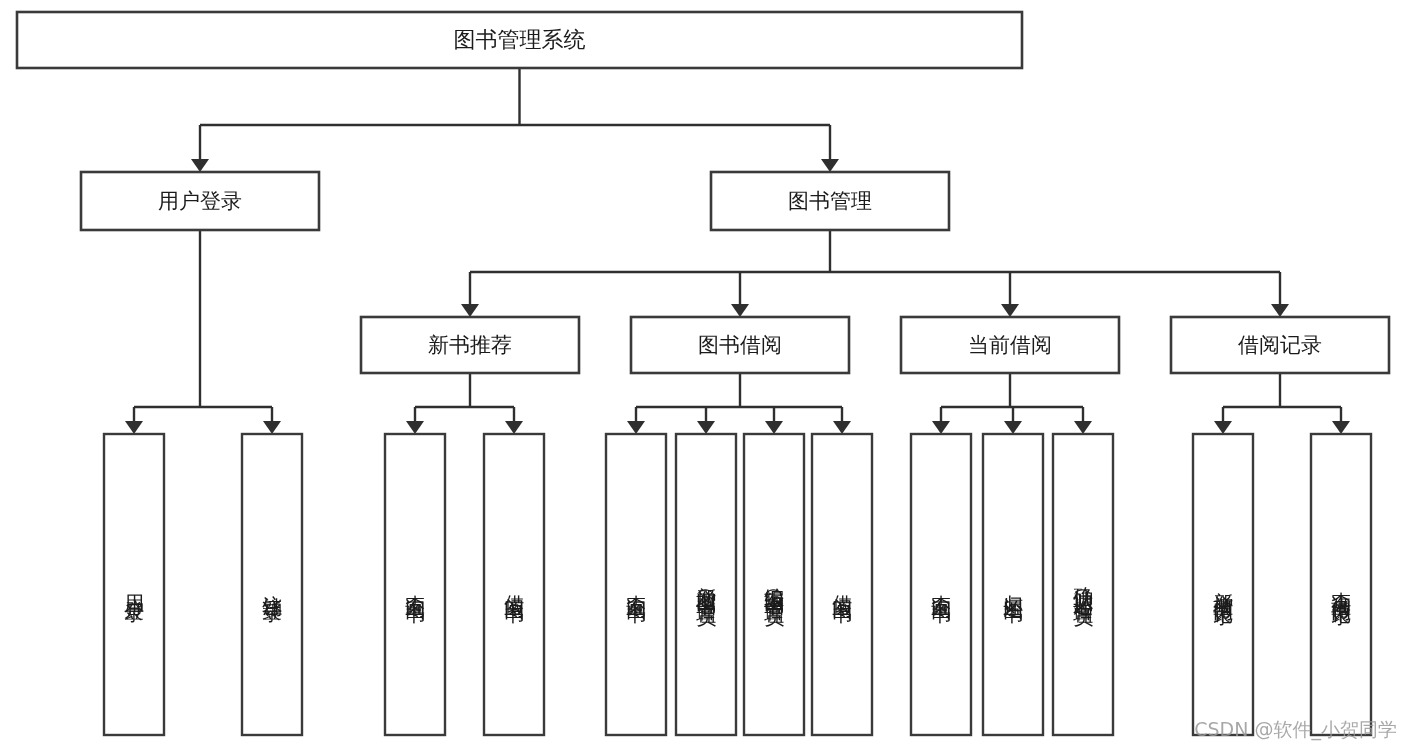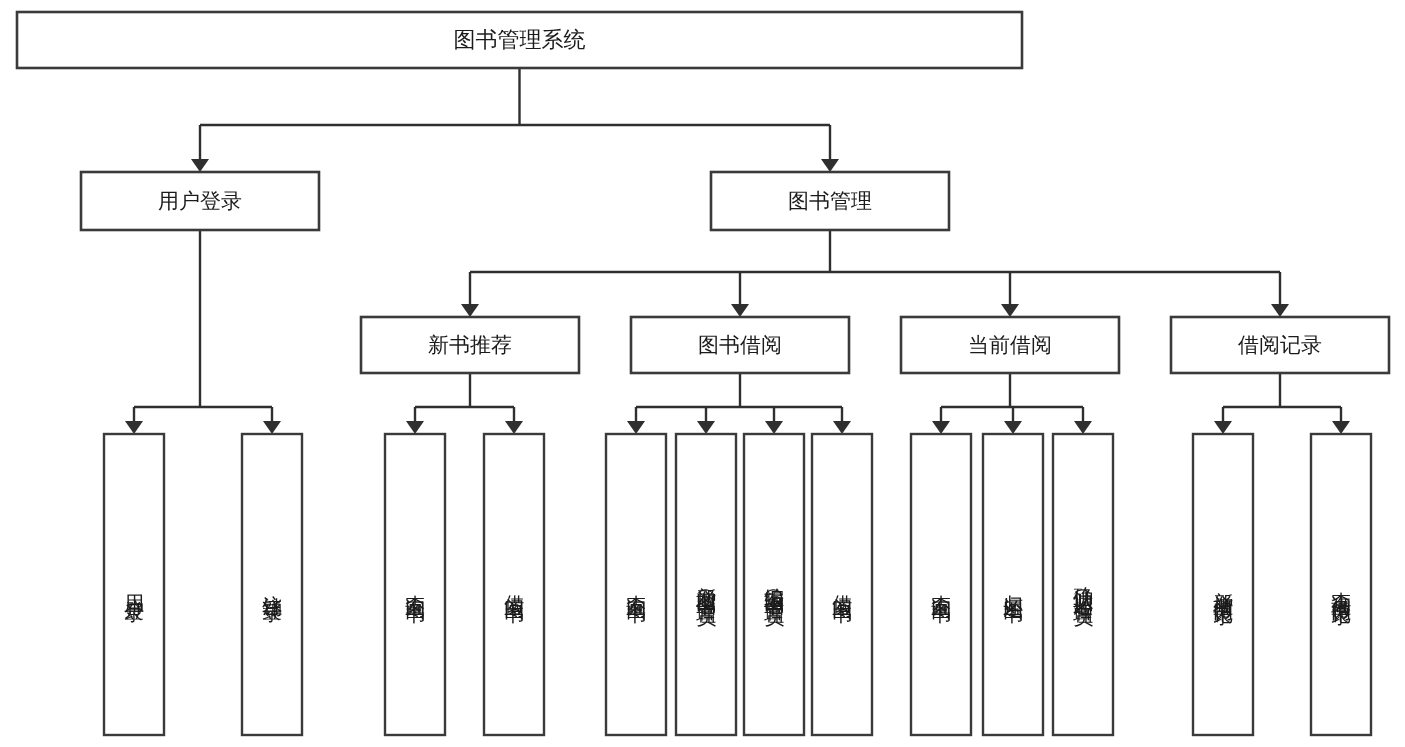--- a/index.html
+++ b/index.html
@@ -186,13 +186,14 @@
       <div class="leaf-label" style="left: 706px; top: 440px; height: 289px; display: flex; align-items: center; justify-content: center;">新增图书（管理员）</div>
       <div class="leaf-label" style="left: 774px; top: 440px; height: 289px; display: flex; align-items: center; justify-content: center;">编辑图书（管理员）</div>
       <div class="leaf-label" style="left: 842px; top: 440px; height: 289px; display: flex; align-items: center; justify-content: center;">借阅图书</div>
       <div class="leaf-label" style="left: 941px; top: 440px; height: 289px; display: flex; align-items: center; justify-content: center;">查询图书</div>
       <div class="leaf-label" style="left: 1013px; top: 440px; height: 289px; display: flex; align-items: center; justify-content: center;">归还图书</div>
       <div class="leaf-label" style="left: 1083px; top: 440px; height: 289px; display: flex; align-items: center; justify-content: center;">确认归还（管理员）</div>
       <div class="leaf-label" style="left: 1223px; top: 440px; height: 289px; display: flex; align-items: center; justify-content: center;">新增借阅记录</div>
       <div class="leaf-label" style="left: 1341px; top: 440px; height: 289px; display: flex; align-items: center; justify-content: center;">查询借阅记录</div>
     </div>
 
+  <div class="watermark">CSDN @软件_小贺同学</div>
 </div>
 
 </body></html>

